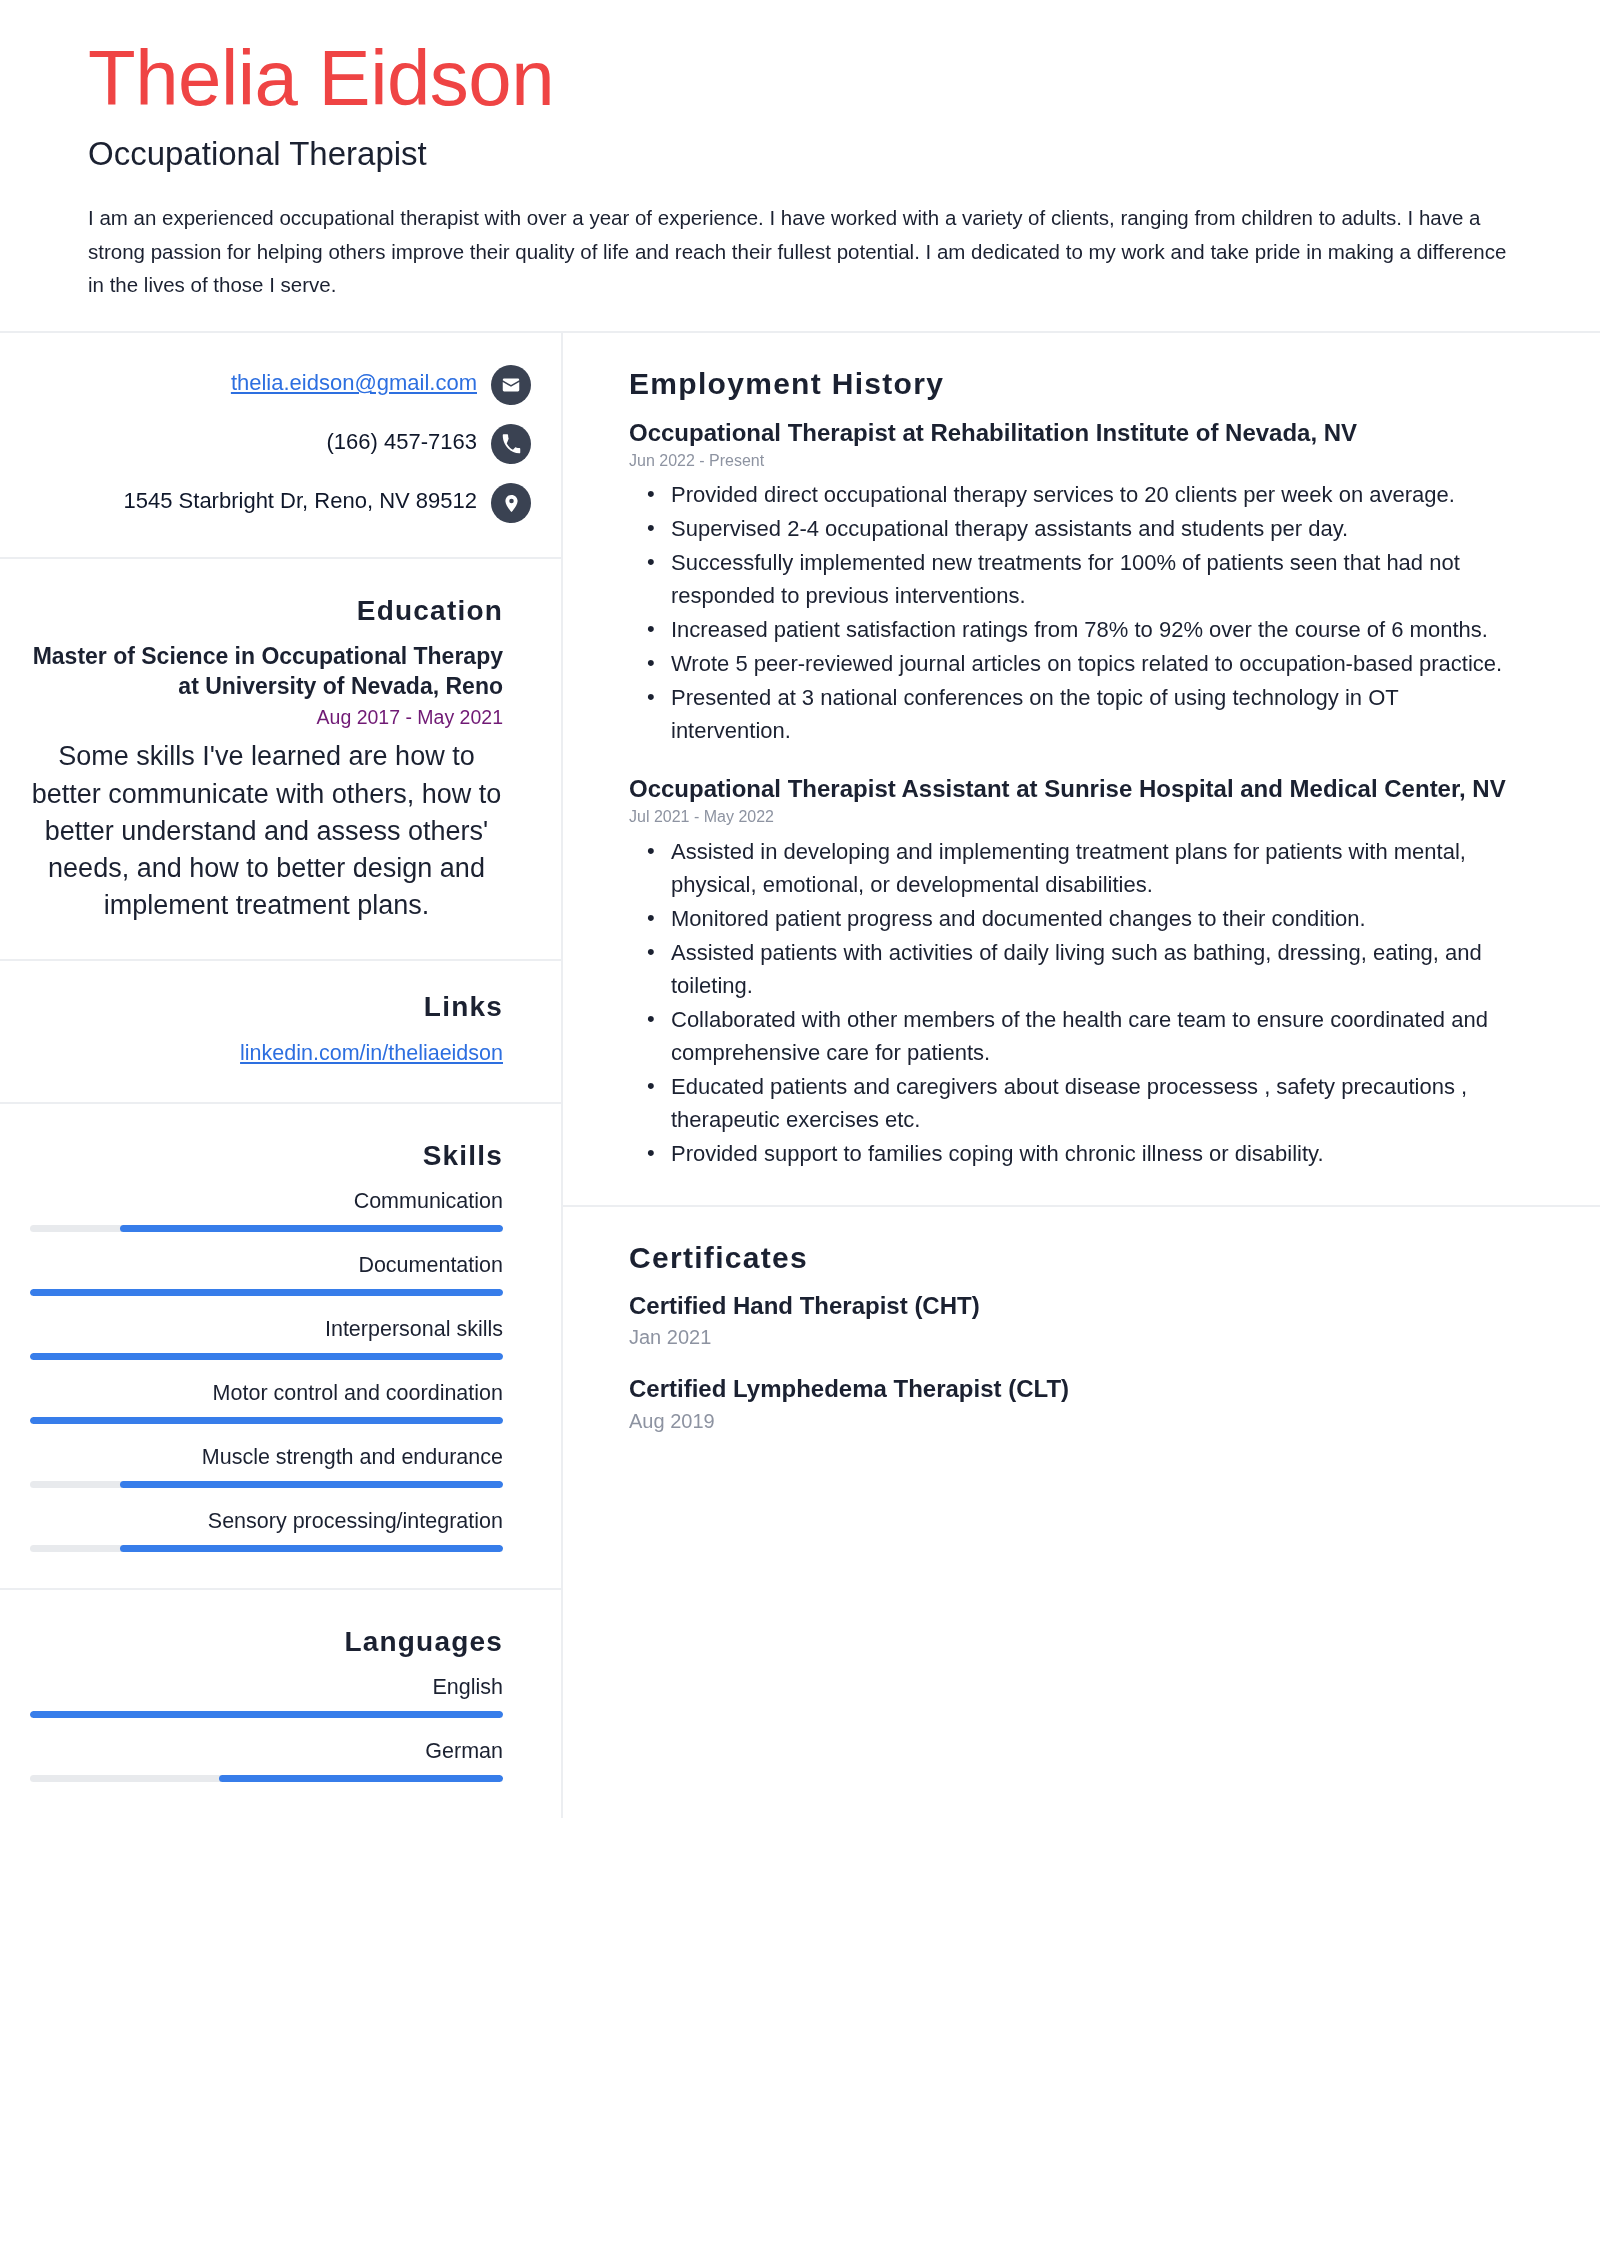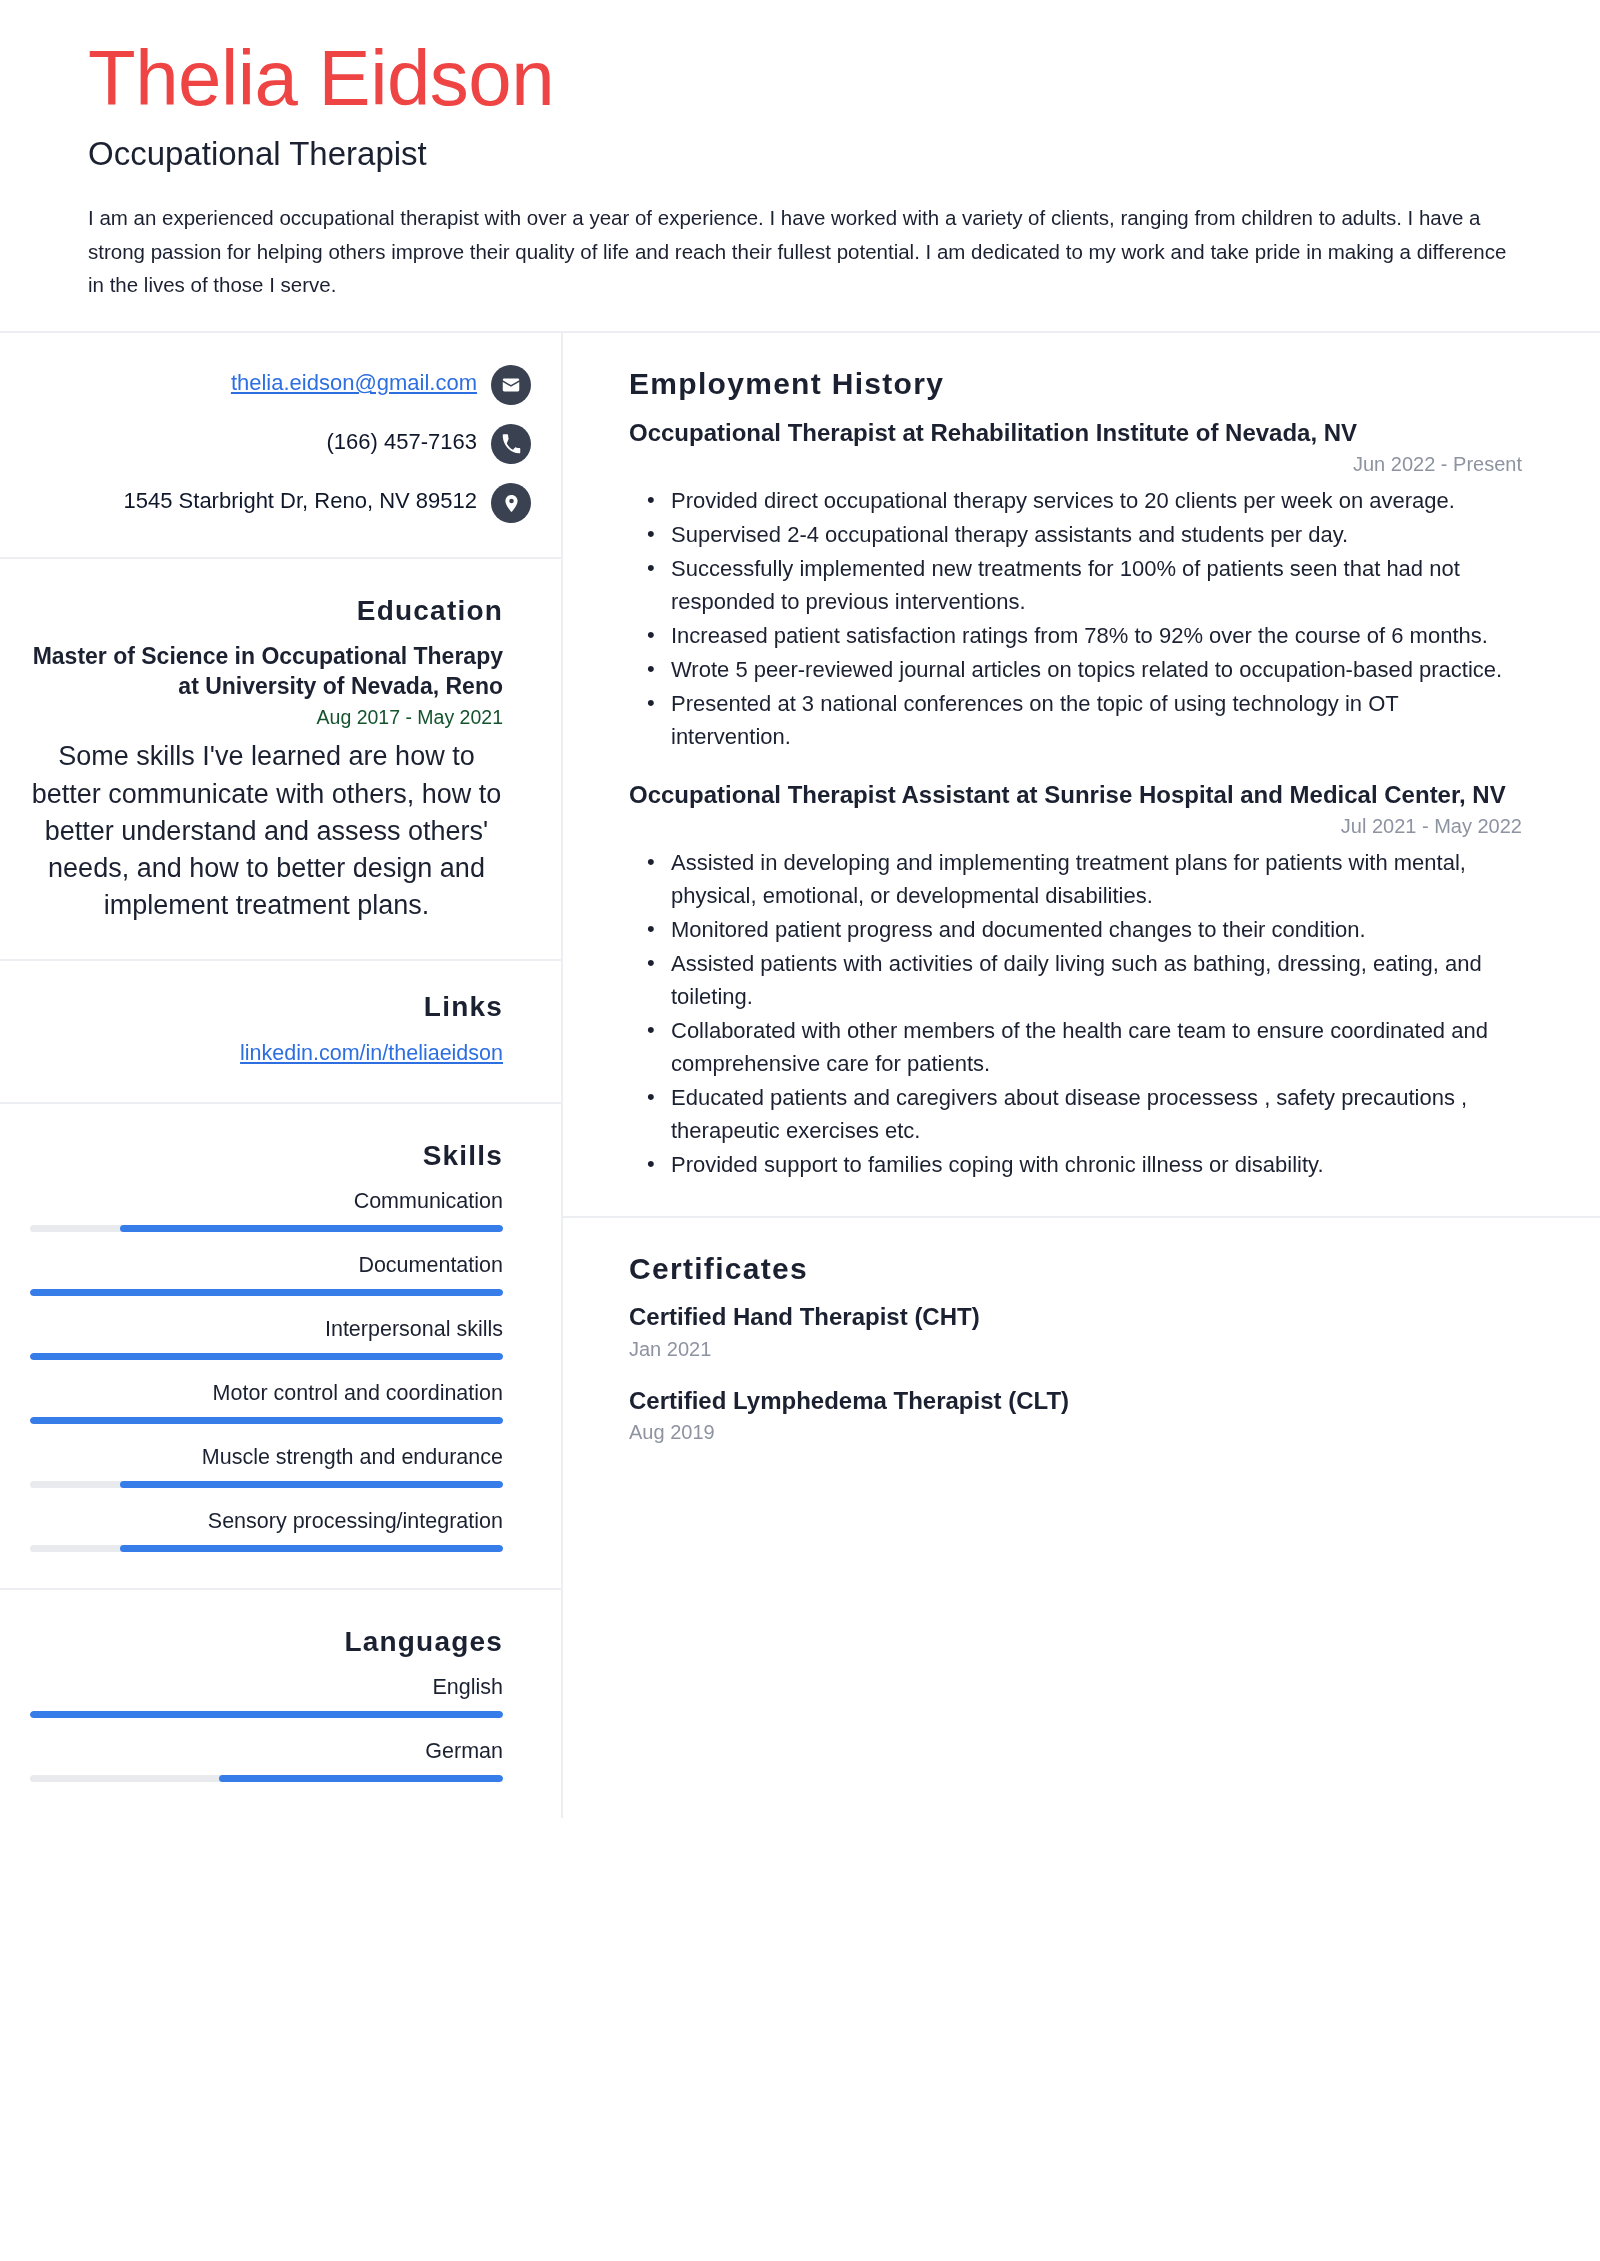--- a/index.html
+++ b/index.html
@@ -126,21 +126,21 @@
   
   .edu-degree {
     font-size: 23px;
     font-weight: 700;
     line-height: 1.28;
     color: #1b2131;
     margin: 0 0 3px 0;
   }
   .edu-date {
     font-size: 19.5px;
-    color: #14532d;
+    color: #701a75;
     margin: 0 0 8px 0;
     line-height: 1.35;
   }
   .edu-desc {
     font-size: 27px;
     line-height: 1.38;
     color: #1b2131;
     margin: 0;
     text-align: center;
   }
@@ -197,25 +197,24 @@
   .entry { margin-bottom: 26px; }
   .entry:last-child { margin-bottom: 0; }
   .entry-title {
     font-size: 24px;
     font-weight: 700;
     line-height: 1.3;
     color: #1b2131;
     margin: 0 0 2px 0;
   }
   .entry-date {
-    font-size: 20px;
+    font-size: 16px;
     color: #8d93a1;
     margin: 0 0 6px 0;
     line-height: 1.4;
-    text-align: right;
   }
   .bullets {
     margin: 0;
     padding-left: 42px;
     list-style: none;
   }
   .bullets li {
     position: relative;
     font-size: 22px;
     line-height: 1.5;

